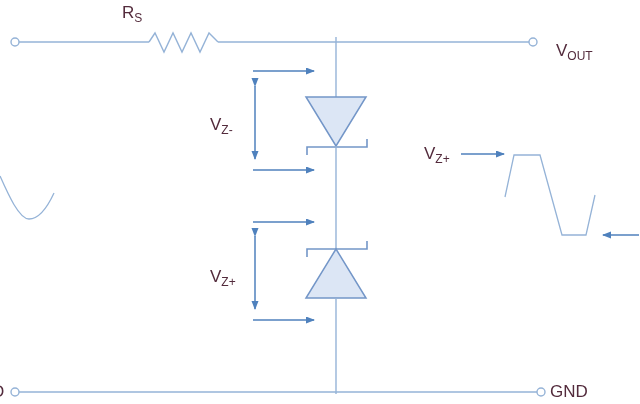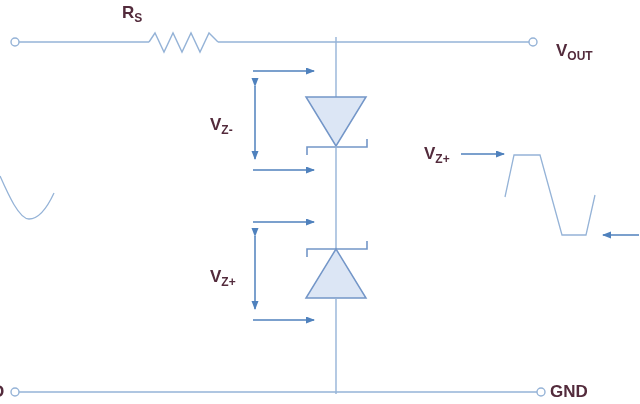--- a/index.html
+++ b/index.html
@@ -10,21 +10,20 @@
     --label:#532b3c;
     --bg:#ffffff;
   }
   html,body{margin:0;padding:0;background:var(--bg);}
   .stage{
     position:relative;
     width:640px;height:404px;
     background:var(--bg);
     overflow:hidden;
     font-family:"Liberation Sans", sans-serif;
-    font-weight:bold;
   }
   svg{display:block;}
   .wire{stroke:var(--wire);stroke-width:1.4;fill:none;}
   .thin{stroke:var(--wire);stroke-width:1.3;fill:none;}
   .term{stroke:var(--wire);stroke-width:1.4;fill:var(--bg);}
   .diode{fill:var(--diode-fill);stroke:var(--diode-stroke);stroke-width:1.5;}
   .zbar{stroke:var(--diode-stroke);stroke-width:1.6;fill:none;}
   .arrow{stroke:var(--arrow);stroke-width:1.5;fill:none;}
   .ahead{fill:var(--arrow);}
   .lbl{fill:var(--label);font-size:17px;font-family:"Liberation Sans",sans-serif;}

